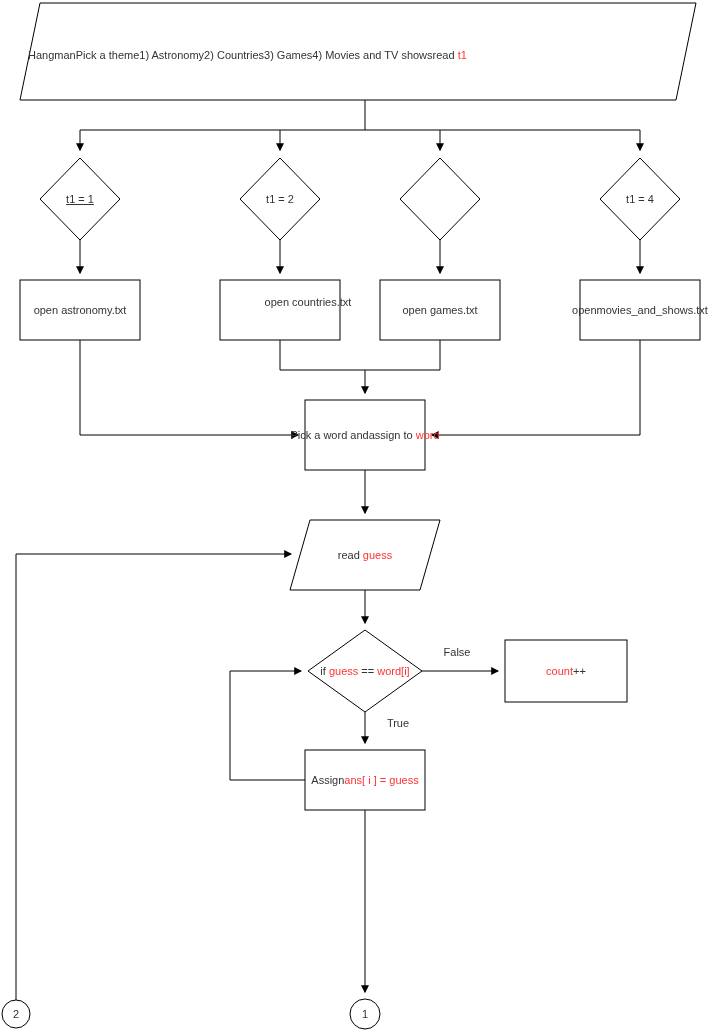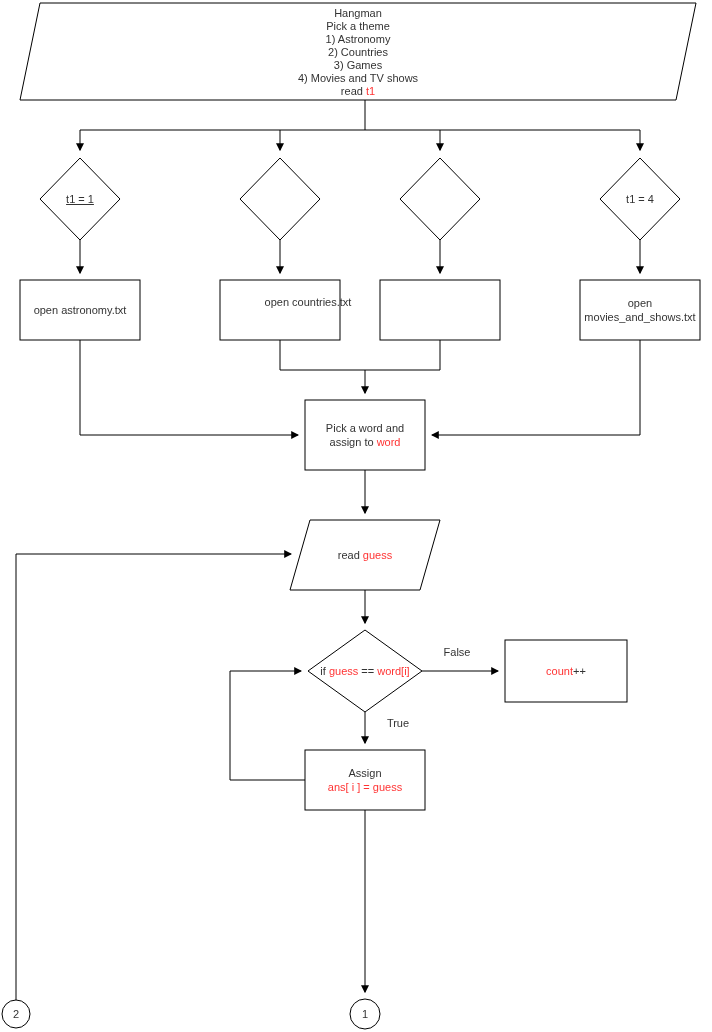--- a/index.html
+++ b/index.html
@@ -2,21 +2,21 @@
 <html><head>
 <meta charset="utf-8">
 <style>
   html,body{margin:0;padding:0;background:#ffffff;}
   .canvas{
     position:relative;width:712px;height:1032px;background:#ffffff;
     font-family:"Liberation Sans",sans-serif;overflow:hidden;
   }
   .canvas svg{position:absolute;top:0;left:0;}
   .lbl{
-    position:absolute;display:flex;flex-direction:column;align-items:center;
+    position:absolute;display:flex;flex-direction:row;align-items:center;
     justify-content:center;text-align:left;font-size:11px;color:#333333;
     line-height:14px;pointer-events:none;white-space:nowrap;
   }
   .lbl.tl{justify-content:flex-start;line-height:13px;padding-top:4px;}
   .red{color:#ff3333;}
 </style>
 </head>
 <body>
 
 <div class="canvas">
@@ -86,24 +86,26 @@
     <div>Hangman</div>
     <div>Pick a theme</div>
     <div>1) Astronomy</div>
     <div>2) Countries</div>
     <div>3) Games</div>
     <div>4) Movies and TV shows</div>
     <div><span>read </span><span class="red">t1</span></div>
   </div>
 
   <div class="lbl" style="left:40px;top:158px;width:80px;height:82px;text-decoration:underline;">t1 = 1</div>
+  <div class="lbl" style="left:240px;top:158px;width:80px;height:82px;">t1 = 2</div>
   <div class="lbl" style="left:600px;top:158px;width:80px;height:82px;">t1 = 4</div>
 
   <div class="lbl" style="left:20px;top:280px;width:120px;height:60px;">open astronomy.txt</div>
   <div class="lbl" style="left:216px;top:280px;width:120px;height:44px;padding-left:32px;">open countries.txt</div>
+  <div class="lbl" style="left:380px;top:280px;width:120px;height:60px;">open games.txt</div>
   <div class="lbl" style="left:305px;top:400px;width:120px;height:70px;">
     <div>Pick a word and</div>
     <div><span>assign to </span><span class="red">word</span></div>
   </div>
 
   <div class="lbl" style="left:568px;top:280px;width:144px;height:60px;">
     <div>open</div>
     <div>movies_and_shows.txt</div>
   </div>
 

